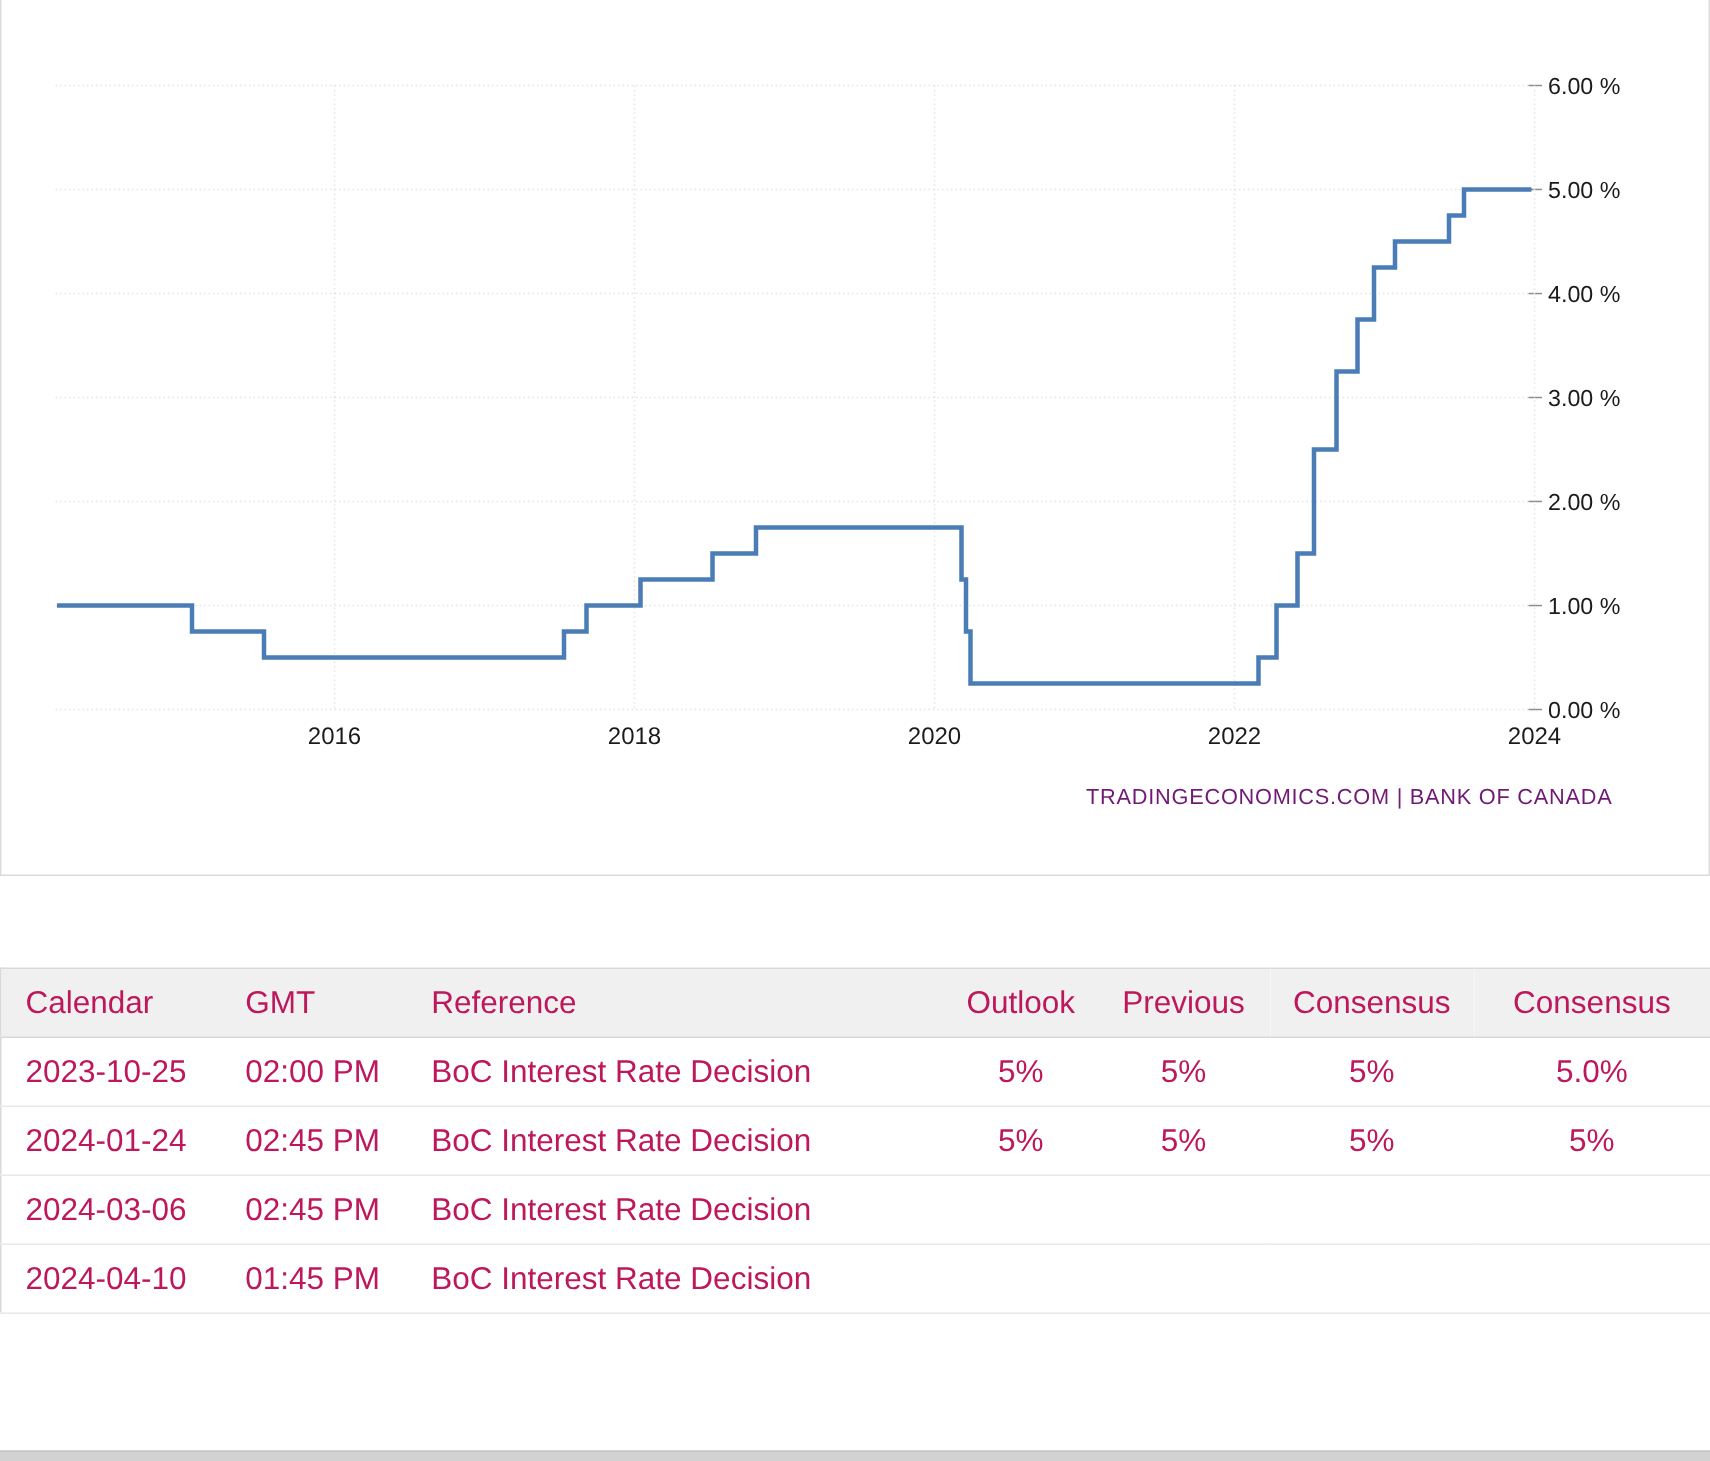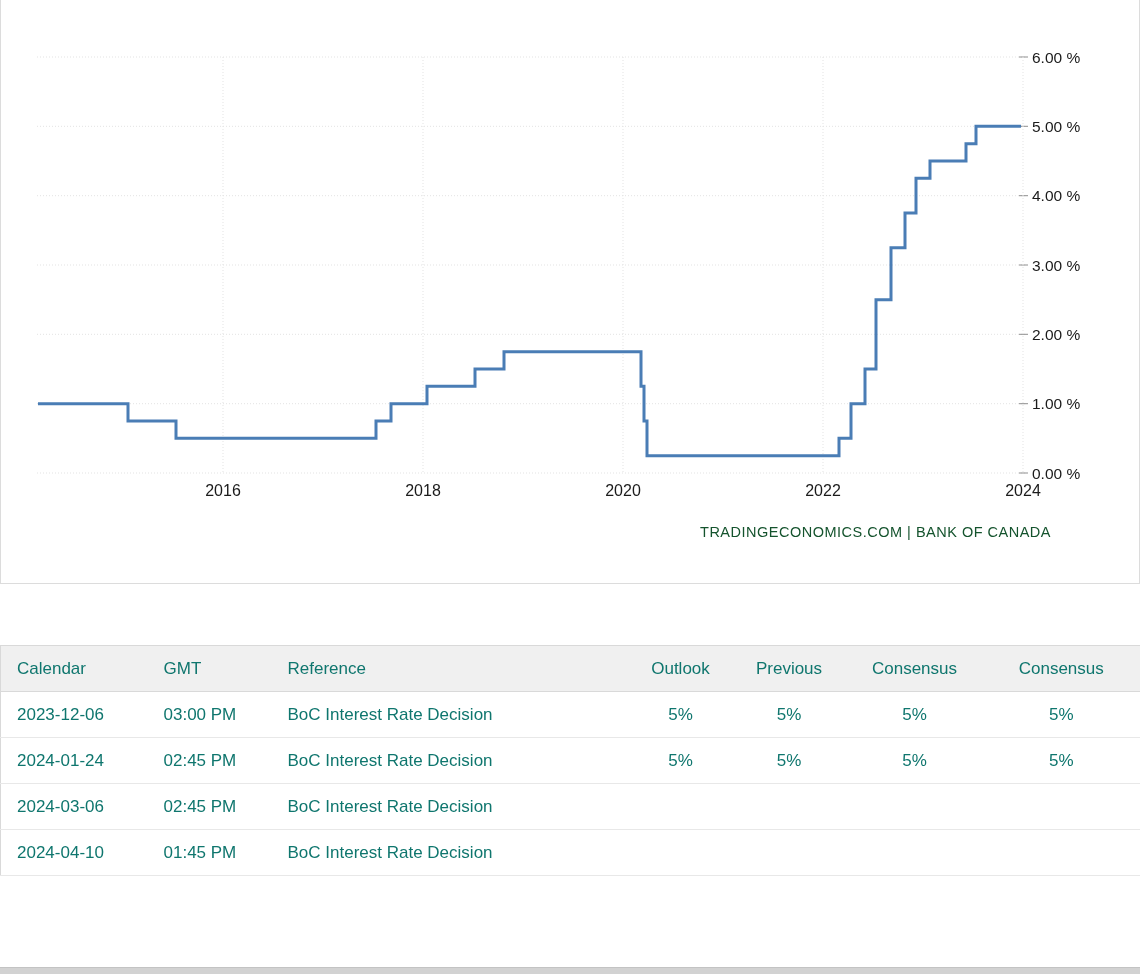--- a/index.html
+++ b/index.html
@@ -9,27 +9,27 @@
   
   .chart-panel{position:absolute;top:0;left:0;width:1138px;height:583px;
                border-left:1px solid #dcdcdc;border-right:1px solid #dcdcdc;
                border-bottom:1px solid #dcdcdc;background:#fff;}
   .chart-panel svg{display:block}
   .grid{stroke:#e3e3e3;stroke-width:1;stroke-dasharray:1 2}
   .tick{stroke:#8f8f8f;stroke-width:1}
   .ylab{font-size:15.5px;fill:#1b1b1b}
   .xlab{font-size:16px;fill:#1b1b1b;text-anchor:middle}
   .series-line{fill:none;stroke-width:3;stroke-linejoin:miter;stroke-linecap:butt}
-  .attribution{position:absolute;top:524px;right:88px;font-size:14.5px;
-               color:#14532d;letter-spacing:.5px;white-space:nowrap}
+  .attribution{position:absolute;top:524px;right:64px;font-size:14.5px;
+               color:#701a75;letter-spacing:.5px;white-space:nowrap}
 
   
   .calendar-table{position:absolute;top:645px;left:0;width:1140px;
                   border-collapse:collapse;table-layout:fixed;
-                  font-size:17px;color:#0f766e;border-top:1px solid #d9d9d9;
+                  font-size:21px;color:#be185d;border-top:1px solid #d9d9d9;
                   border-left:1px solid #d9d9d9;border-right:1px solid #d9d9d9;}
   .calendar-table th{font-weight:400;text-align:left;background:#f0f0f0;
                      height:45px;border-bottom:1px solid #d9d9d9;padding:0 0 0 16px;
                      white-space:nowrap;overflow:hidden}
   .calendar-table td{height:45px;border-bottom:1px solid #e8e8e8;background:#fff;
                      padding:0 0 0 16px;white-space:nowrap;overflow:hidden}
   .calendar-table th:nth-child(n+4),
   .calendar-table td:nth-child(n+4){text-align:center;padding:0}
   .scroll-strip{position:absolute;top:967px;left:0;width:1140px;height:7px;
                 background:#d2d2d2;border-top:1px solid #c3c3c3}
@@ -91,27 +91,27 @@
         <th>GMT</th>
         <th>Reference</th>
         <th>Outlook</th>
         <th>Previous</th>
         <th>Consensus</th>
         <th>Consensus</th>
       </tr>
   </thead>
   <tbody id="body-rows">
       <tr>
-        <td>2023-12-06</td>
-        <td>03:00 PM</td>
+        <td>2023-10-25</td>
+        <td>02:00 PM</td>
         <td>BoC Interest Rate Decision</td>
         <td>5%</td>
         <td>5%</td>
         <td>5%</td>
-        <td>5%</td>
+        <td>5.0%</td>
       </tr>
       <tr>
         <td>2024-01-24</td>
         <td>02:45 PM</td>
         <td>BoC Interest Rate Decision</td>
         <td>5%</td>
         <td>5%</td>
         <td>5%</td>
         <td>5%</td>
       </tr>

